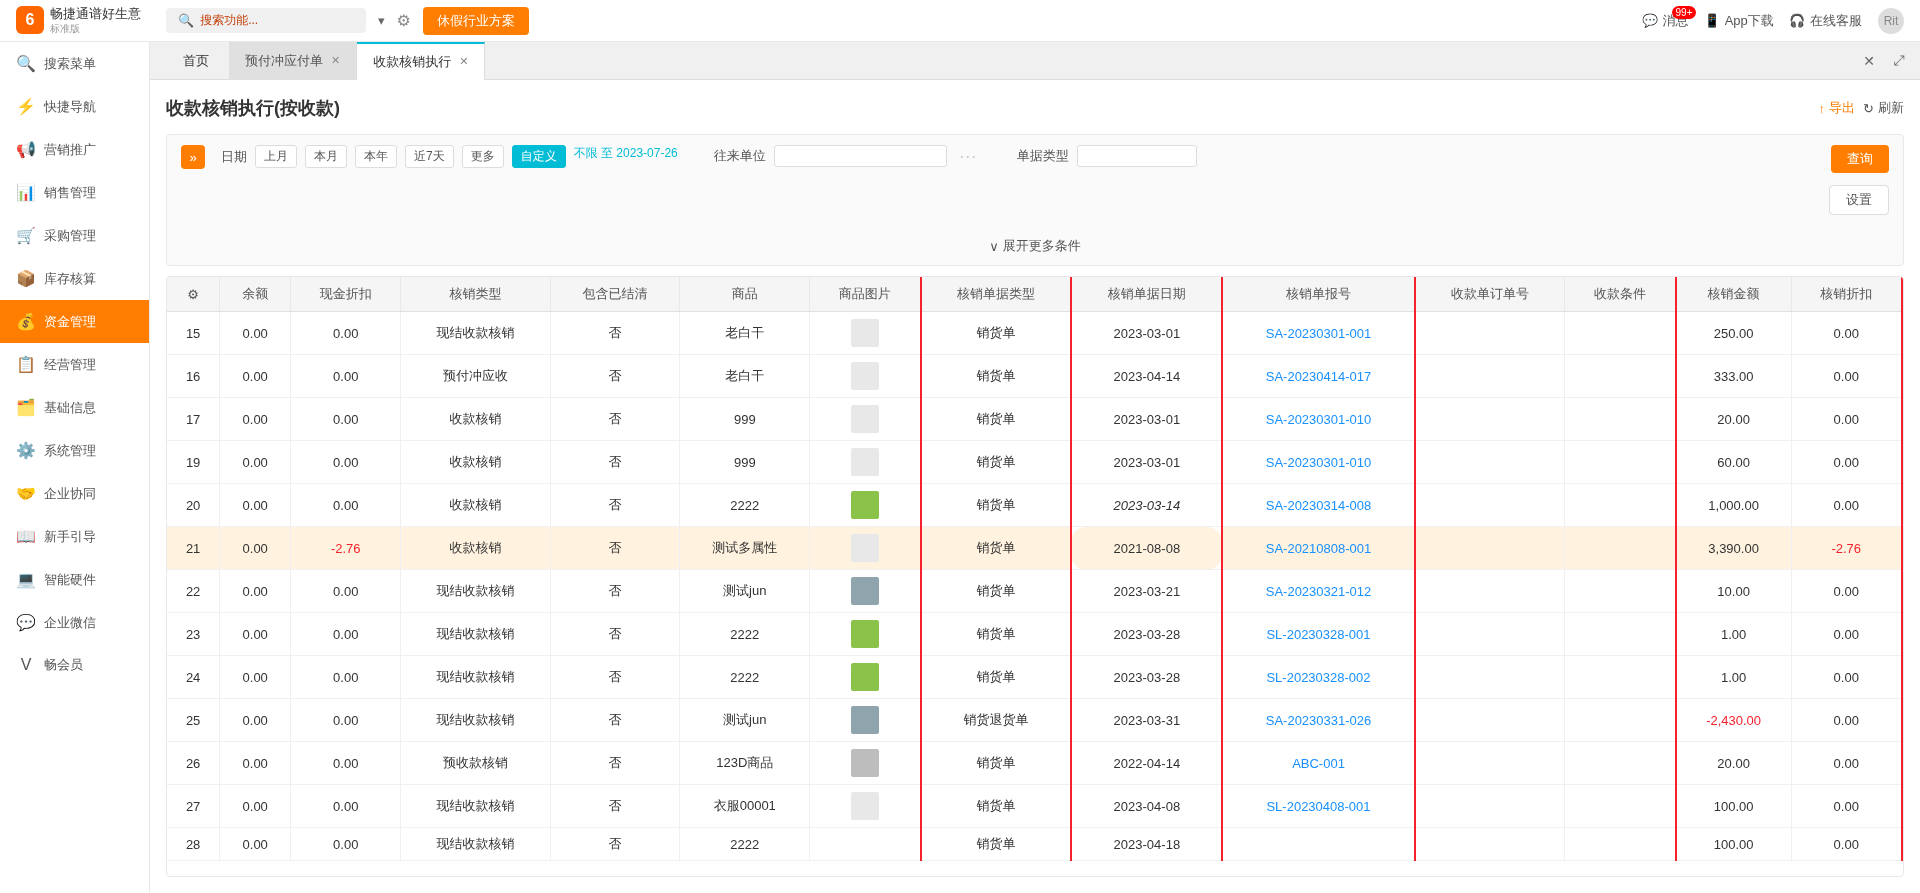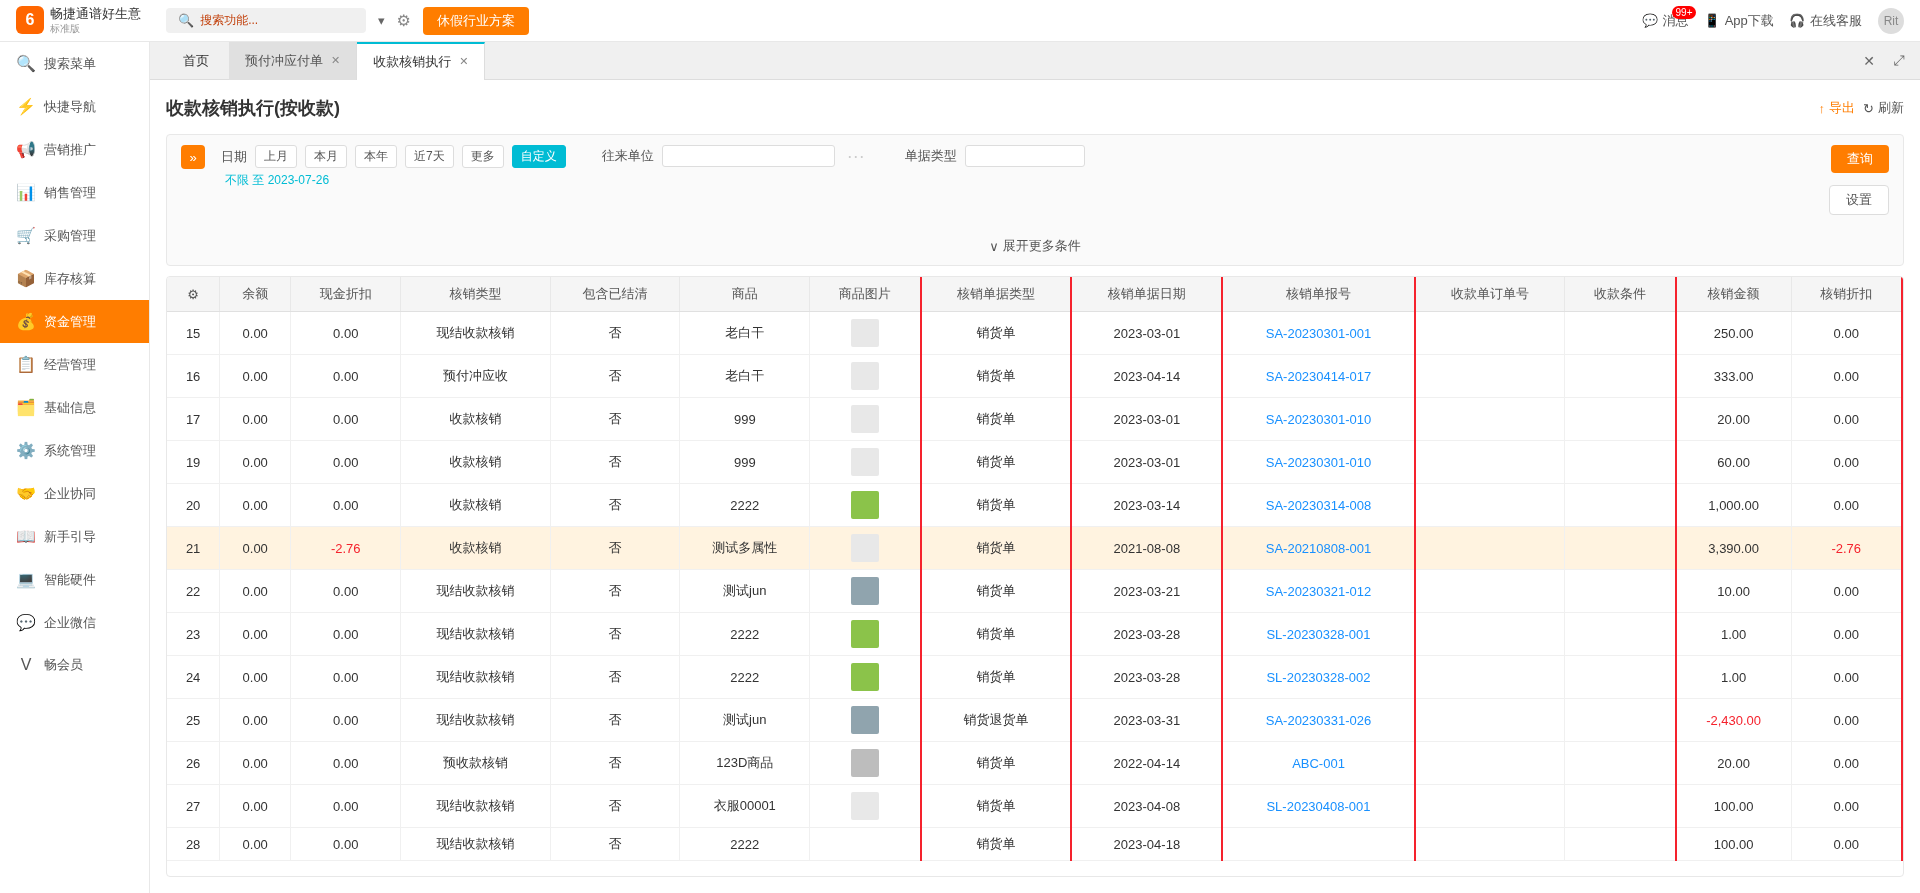--- a/index.html
+++ b/index.html
@@ -214,21 +214,21 @@
           </div>
           <div class="btn-refresh">
             <span>↻</span>
             <span>刷新</span>
           </div>
         </div>
       </div>
 
       <div class="filter-bar">
         <div class="filter-toggle">»</div>
-        <div style="display:flex;flex-direction:column;gap:4px;justify-content:center;">
+        <div style="display:flex;flex-direction:row;gap:4px;justify-content:center;">
           <div class="filter-section">
             <span class="filter-label">日期</span>
             <button class="filter-btn">上月</button>
             <button class="filter-btn">本月</button>
             <button class="filter-btn">本年</button>
             <button class="filter-btn">近7天</button>
             <button class="filter-btn">更多</button>
             <button class="filter-btn custom">自定义</button>
           </div>
           <div style="padding-left:4px;">
@@ -355,39 +355,39 @@
       <td>20</td>
       <td>0.00</td>
       <td class="">0.00</td>
       <td>收款核销</td>
       <td>否</td>
       <td>2222</td>
       <td>
                   <div class="img-thumb" style="background:#8bc34a;"></div>
                 </td>
       <td style="border-left:2px solid #f5222d;border-right:2px solid #f5222d;">销货单</td>
-      <td style="border-left:2px solid #f5222d;border-right:2px solid #f5222d;">2023-03-14</td>
+      <td style="border-left:2px solid #f5222d;border-right:2px solid #f5222d;font-style:italic;">2023-03-14</td>
       <td style="border-left:2px solid #f5222d;border-right:2px solid #f5222d;"><a class="link-text">SA-20230314-008</a></td>
       <td></td>
       <td></td>
       <td class="" style="border-left:2px solid #f5222d;">1,000.00</td>
       <td class="" style="border-right:2px solid #f5222d;">0.00</td>
     </tr>
               <tr class="highlighted">
       <td>21</td>
       <td>0.00</td>
       <td class="red-text">-2.76</td>
       <td>收款核销</td>
       <td>否</td>
       <td>测试多属性</td>
       <td>
                   <div class="img-placeholder"></div>
                 </td>
       <td style="border-left:2px solid #f5222d;border-right:2px solid #f5222d;">销货单</td>
-      <td style="border-left:2px solid #f5222d;border-right:2px solid #f5222d;">2021-08-08</td>
+      <td style="border-left:2px solid #f5222d;border-right:2px solid #f5222d;border-radius:15px;">2021-08-08</td>
       <td style="border-left:2px solid #f5222d;border-right:2px solid #f5222d;"><a class="link-text">SA-20210808-001</a></td>
       <td></td>
       <td></td>
       <td class="" style="border-left:2px solid #f5222d;">3,390.00</td>
       <td class="red-text" style="border-right:2px solid #f5222d;">-2.76</td>
     </tr>
               <tr>
       <td>22</td>
       <td>0.00</td>
       <td class="">0.00</td>

